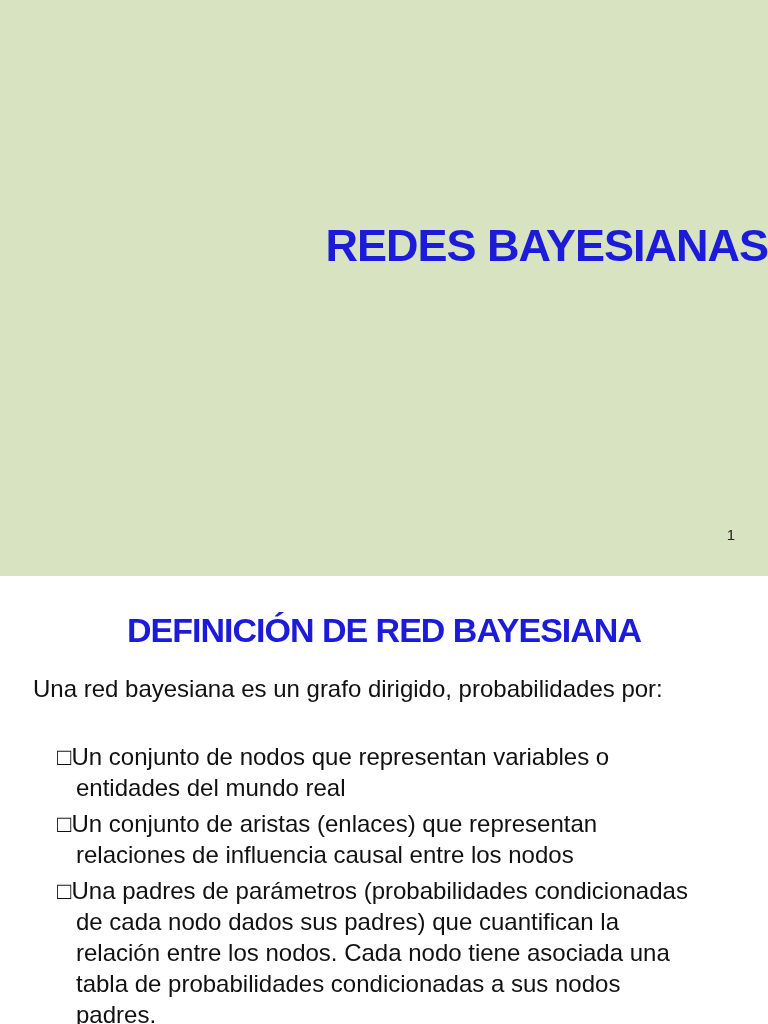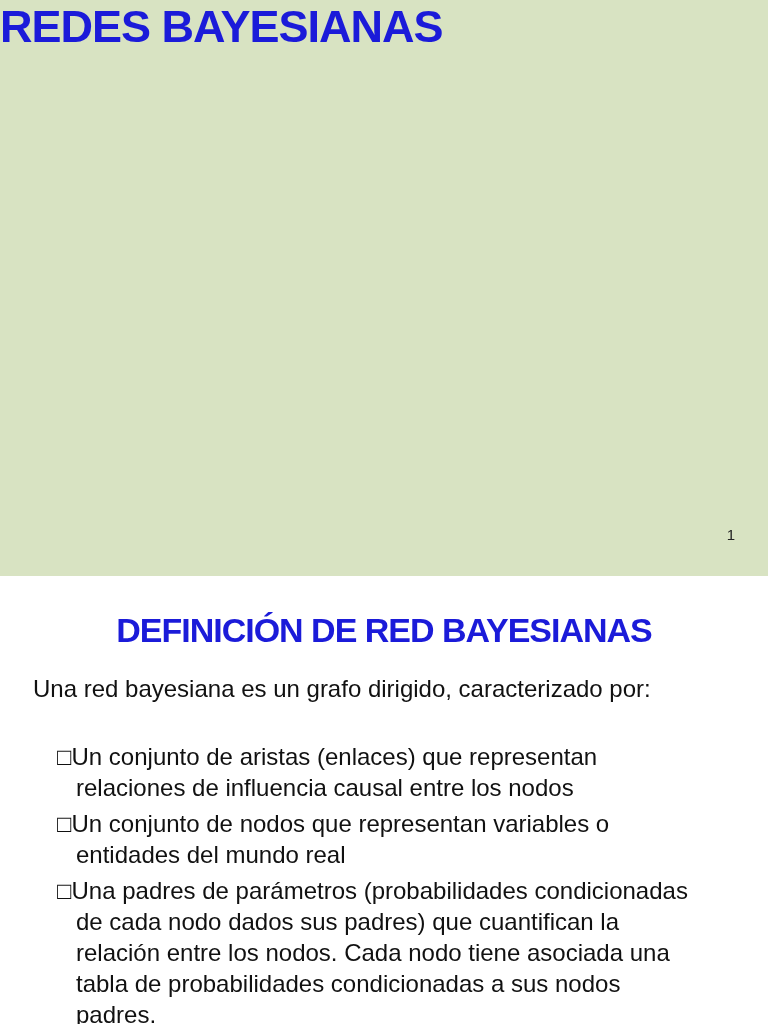--- a/index.html
+++ b/index.html
@@ -15,21 +15,22 @@
     position: relative;
     width: 768px;
     height: 576px;
     overflow: hidden;
   }
   .slide1 { background: #d8e3c2; }
   .slide2 { background: #ffffff; }
 
   .title1 {
     margin: 0;
-    text-align: left;
+    padding-top: 219px;
+    text-align: right;
     font-size: 45px;
     line-height: 54px;
     font-weight: bold;
     letter-spacing: -1px;
     color: #1b1bd9;
     white-space: nowrap;
   }
   .page-number {
     position: absolute;
     top: 526px;
@@ -75,22 +76,22 @@
 <body>
 
 <div class="viewport">
 
   <section class="slide slide1">
     <h1 class="title1">REDES BAYESIANAS</h1>
     <div class="page-number">1</div>
   </section>
 
   <section class="slide slide2">
-    <h2 class="title2">DEFINICIÓN DE RED BAYESIANAS</h2>
-    <p class="intro"><span>Una </span><span class="bold">red bayesiana</span><span> es un grafo dirigido, caracterizado por:</span></p>
+    <h2 class="title2">DEFINICIÓN DE RED BAYESIANA</h2>
+    <p class="intro"><span>Una </span><span class="bold">red bayesiana</span><span> es un grafo dirigido, probabilidades por:</span></p>
     <ul class="bullets">
+        <li><span>□</span><span>Un conjunto de </span><span class="bold">nodos</span><span> que representan variables o entidades del mundo real</span></li>
         <li><span>□</span><span>Un conjunto de </span><span class="bold">aristas (enlaces)</span><span> que representan relaciones de influencia causal entre los nodos</span></li>
-        <li><span>□</span><span>Un conjunto de </span><span class="bold">nodos</span><span> que representan variables o entidades del mundo real</span></li>
         <li><span>□</span><span>Una padres de </span><span class="bold">parámetros</span><span> (probabilidades condicionadas de cada nodo dados sus padres) que cuantifican la relación entre los nodos. Cada nodo tiene asociada una tabla de probabilidades condicionadas a sus nodos padres.</span></li>
       </ul>
   </section>
 
 </div>
 
 </body></html>

